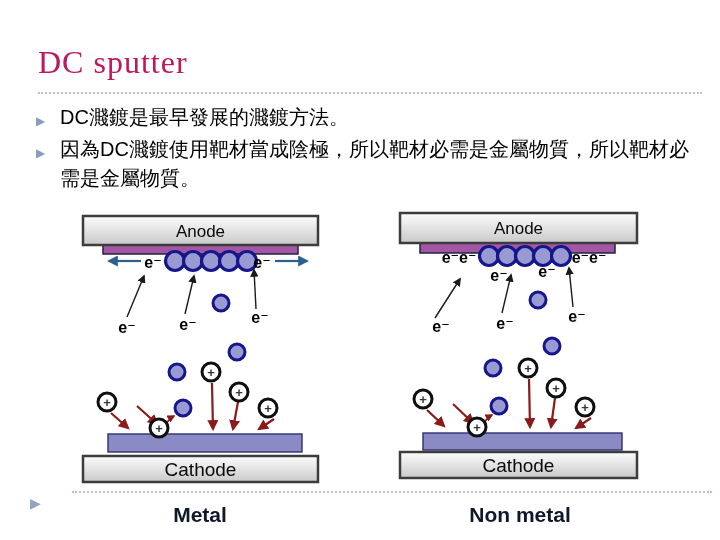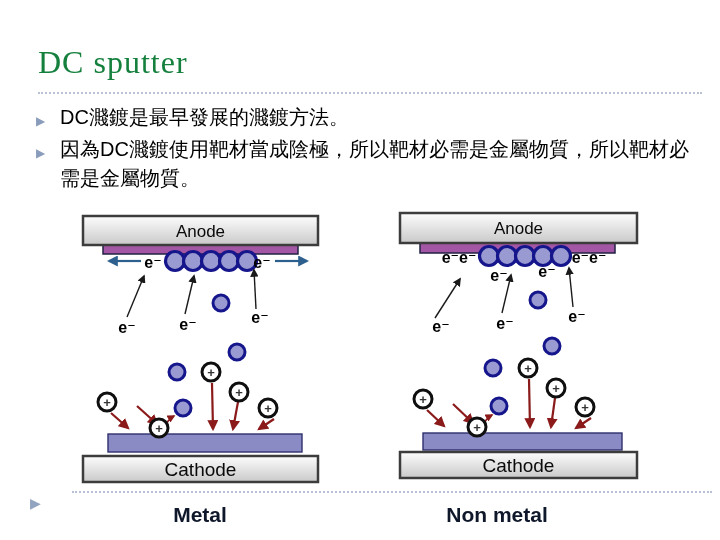--- a/index.html
+++ b/index.html
@@ -1,37 +1,37 @@
 <!DOCTYPE html>
 <html><head>
 <meta charset="utf-8">
 <style>
   html,body{margin:0;padding:0;background:#fff;}
   .slide{position:relative;width:720px;height:540px;background:#ffffff;overflow:hidden;
          font-family:"Liberation Sans","DejaVu Sans",sans-serif;}
   .title{position:absolute;left:38px;top:44px;margin:0;
          font-family:"Liberation Serif","DejaVu Serif",serif;
-         font-size:32px;font-weight:400;color:#15803d;letter-spacing:1px;}
+         font-size:32px;font-weight:400;color:#be185d;letter-spacing:1px;}
   .title-rule{position:absolute;left:38px;top:92px;width:664px;height:0;
               border-top:2px dotted #b9c2d4;}
   .bullet{position:absolute;left:36px;width:654px;display:flex;
           font-size:20px;line-height:29px;color:#000;}
   .bullet .marker{flex:none;width:24px;font-size:12px;color:#8a9cbb;padding-top:4px;}
   .b1{top:103px;}
   .b2{top:135px;}
   .diag{position:absolute;width:250px;height:280px;}
   .dleft{left:75px;top:210px;}
   .dright{left:395px;top:208px;}
   .footer-rule{position:absolute;left:72px;top:491px;width:640px;height:0;
                border-top:2px dotted #b9c2d4;}
   .footer-marker{position:absolute;left:30px;top:495px;font-size:14px;color:#93a4c0;}
   .caption{position:absolute;top:503px;width:250px;text-align:center;
            font-size:21px;font-weight:bold;color:#0f172a;}
   .cap-left{left:75px;}
-  .cap-right{left:372px;}
+  .cap-right{left:395px;}
 </style>
 </head>
 <body>
 
 <div class="slide">
   <h1 class="title">DC sputter</h1>
   <div class="title-rule"></div>
 
   <div class="bullet b1">
     <span class="marker">▶</span>

